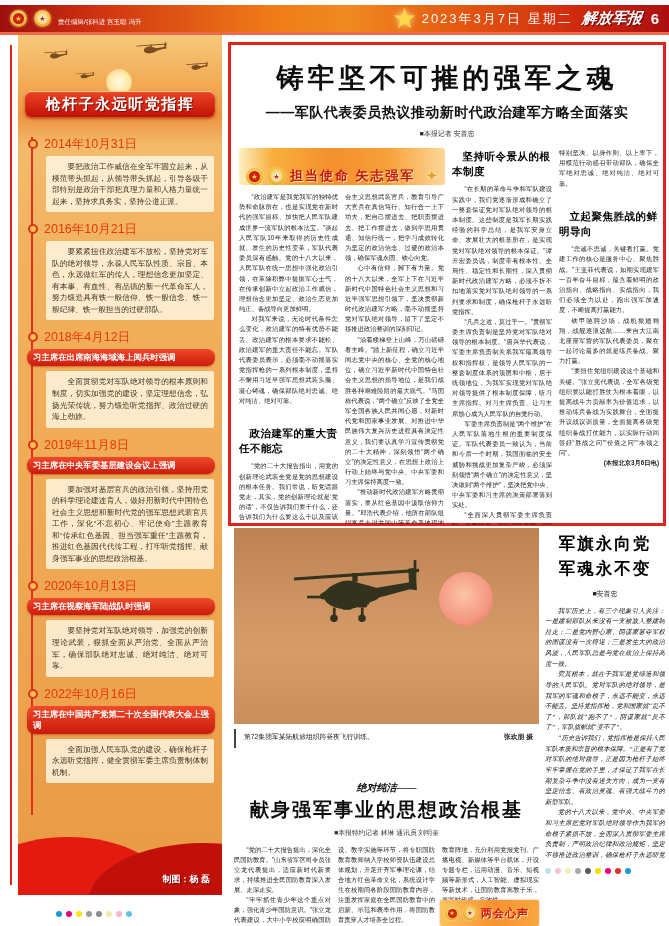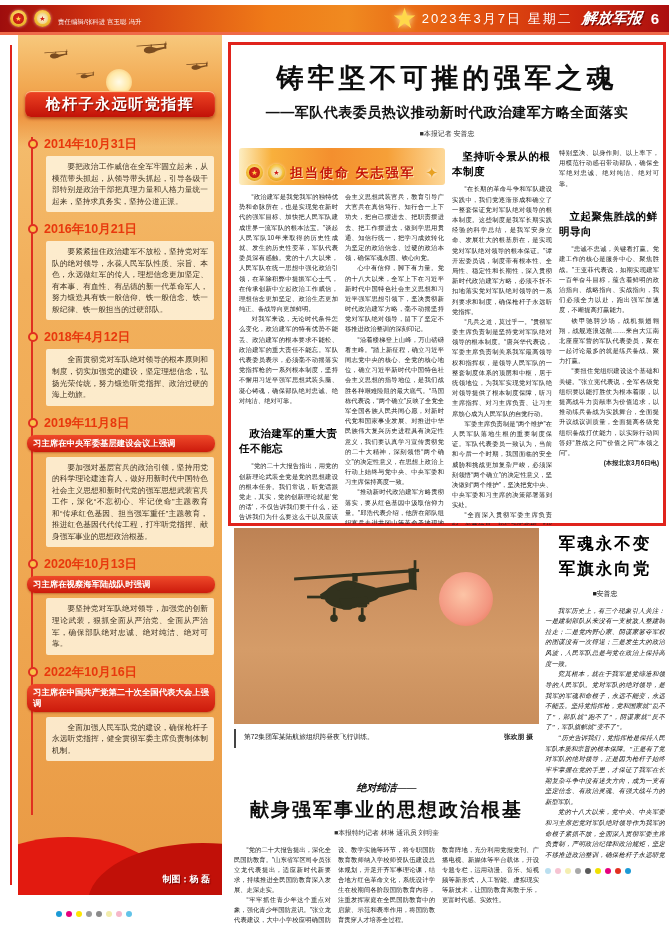--- a/index.html
+++ b/index.html
@@ -40,21 +40,21 @@
     background:radial-gradient(circle,#fffbe8 0%,#ffe9a8 55%, rgba(255,233,168,0) 100%); }
   .sb-heli { position:absolute; color:#7a4c20; }
   .sb-heli svg { display:block; }
   .sb-title { position:absolute; left:7px; top:56px; right:7px; height:26px; border-radius:6px;
     background:linear-gradient(180deg,#ee4424,#c21208); box-shadow:0 2px 3px rgba(140,25,0,.55), inset 0 1px 1px #ffda9a;
     color:#fff; font-weight:bold; font-size:15px; line-height:26px; text-align:center; letter-spacing:1.5px;
     text-shadow:1px 1px 1px #7a0a00; z-index:3; }
   .sb-timeline { position:absolute; left:0; top:92px; right:0; bottom:0; z-index:2; }
   .sb-line { position:absolute; left:13px; top:10px; bottom:80px; width:2px; background:#e03020; }
   .sb-entry { position:relative; }
-  .sb-date { position:relative; margin:9px 0 3px 26px; color:#e8380d; font-weight:bold; font-size:12.5px; }
+  .sb-date { position:relative; margin:9px 0 3px 26px; color:#e8380d; font-weight:normal; font-size:12.5px; }
   .sb-date::before { content:""; position:absolute; left:-16px; top:3px; width:6px; height:6px; border-radius:50%;
     background:#f9c24a; border:2px solid #e03020; }
   .sb-occasion { margin:0 7px 5px 9px; background:linear-gradient(180deg,#ef4a2a,#cc1a0c); border-radius:8px;
     color:#fff; font-size:8.4px; font-weight:bold; padding:3px 6px; box-shadow:0 1px 2px rgba(130,20,0,.4); }
   .sb-quote { margin:0 8px 8px 28px; background:rgba(255,250,232,.8); border-radius:2px;
     padding:5px 6px; font-size:7.7px; line-height:1.5; color:#3f3222; text-align:justify; text-indent:2em; }
   .sb-flags { position:absolute; left:0; bottom:0; width:100%; height:78px; z-index:1; overflow:hidden; }
   .wave { position:absolute; border-radius:50%; }
   .w1 { left:-50px; bottom:-52px; width:200px; height:110px; background:#e21a10; }
   .w2 { left:70px; bottom:-68px; width:230px; height:120px; background:#c11008; }
@@ -68,21 +68,21 @@
   
   .main-frame { position:absolute; left:228px; top:42px; width:438px; height:484px; box-sizing:border-box;
     border:3px solid #e0231c; background:#fff; }
   .m-headline { margin-top:15px; text-align:center; font-size:27px; font-weight:bold; color:#0d0d0d; letter-spacing:4px; }
   .m-subtitle { text-align:center; font-size:14px; font-weight:bold; margin-top:8px; letter-spacing:.5px; color:#111; }
   .m-byline { text-align:center; font-size:7px; margin-top:7px; color:#333; }
   .m-body { display:flex; gap:7px; padding:9px 8px 0 8px; height:377px; box-sizing:border-box; }
   .m-colgroup { width:206px; flex:0 0 auto; }
   .m-banner { height:37px; border-radius:3px; margin-bottom:7px; position:relative; overflow:hidden;
     background:linear-gradient(90deg,#fdeec2 0%,#f8b03c 16%,#f48f2e 45%,#f6a038 72%,#fdd898 100%);
-    display:flex; align-items:flex-start; gap:5px; padding:16px 7px; box-sizing:border-box; }
+    display:flex; align-items:flex-end; gap:5px; padding:0 7px; box-sizing:border-box; }
   .m-banner-text { font-size:13px; font-weight:bold; color:#c41408; letter-spacing:2px;
     text-shadow:1px 1px 0 #ffe9b0; white-space:nowrap; }
   .m-banner-star { margin-left:auto; color:#e8a020; font-size:15px; text-shadow:0 0 3px #fff; }
   .m-colpair { display:flex; gap:7px; }
   .m-col { width:99px; flex:0 0 auto; height:332px; overflow:hidden; font-size:6.3px; line-height:1.62;
     text-align:justify; color:#1a1a1a; }
   .m-col-tall { height:377px; width:100px; }
   .m-col p, .b-col p, .r-body p { margin:0; text-indent:2em; }
   p.noindent { text-indent:0; }
   .m-subhead { font-size:10.5px; font-weight:bold; line-height:1.45; margin:20px 0 5px 0; text-indent:1em;
@@ -203,20 +203,21 @@
       <div class="sb-entry">
         <div class="sb-date">2014年10月31日</div>
         <div class="sb-quote">要把政治工作威信在全军牢固立起来，从模范带头抓起，从领导带头抓起，引导各级干部特别是政治干部把真理力量和人格力量统一起来，坚持求真务实，坚持公道正派。</div>
       </div>
       <div class="sb-entry">
         <div class="sb-date">2016年10月21日</div>
         <div class="sb-quote">要紧紧扭住政治建军不放松，坚持党对军队的绝对领导，永葆人民军队性质、宗旨、本色，永远做红军的传人，理想信念更加坚定、有本事、有血性、有品德的新一代革命军人，努力锻造具有铁一般信仰、铁一般信念、铁一般纪律、铁一般担当的过硬部队。</div>
       </div>
       <div class="sb-entry">
         <div class="sb-date">2018年4月12日</div>
+        <div class="sb-occasion">习主席在出席南海海域海上阅兵时强调</div>
         <div class="sb-quote">全面贯彻党对军队绝对领导的根本原则和制度，切实加强党的建设，坚定理想信念，弘扬光荣传统，努力锻造听党指挥、政治过硬的海上劲旅。</div>
       </div>
       <div class="sb-entry">
         <div class="sb-date">2019年11月8日</div>
         <div class="sb-occasion">习主席在中央军委基层建设会议上强调</div>
         <div class="sb-quote">要加强对基层官兵的政治引领，坚持用党的科学理论建连育人，做好用新时代中国特色社会主义思想和新时代党的强军思想武装官兵工作，深化“不忘初心、牢记使命”主题教育和“传承红色基因、担当强军重任”主题教育，推进红色基因代代传工程，打牢听党指挥、献身强军事业的思想政治根基。</div>
       </div>
       <div class="sb-entry">
         <div class="sb-date">2020年10月13日</div>
         <div class="sb-occasion">习主席在视察海军陆战队时强调</div>
@@ -323,22 +324,22 @@
       </span>
     </div>
     <div class="photo-caption">
       <span class="cap-text">第72集团军某陆航旅组织跨昼夜飞行训练。</span>
       <span class="cap-credit">张欢朋 摄</span>
     </div>
   </div>
 
   <div class="right-art">
     <div class="r-title">
+      <div>军旗永向党</div>
       <div>军魂永不变</div>
-      <div>军旗永向党</div>
     </div>
     <div class="r-byline">■安普忠</div>
     <div class="r-body">
       <p>我军历史上，有三个现象引人关注：一是建制部队从来没有一支被敌人整建制拉走；二是党内野心家、阴谋家篡夺军权的图谋没有一次得逞；三是发生大的政治风波，人民军队总是与党在政治上保持高度一致。</p>
       <p>究其根本，就在于我军是党缔造和领导的人民军队。党对军队的绝对领导，是我军的军魂和命根子，永远不能变，永远不能丢。坚持党指挥枪，党和国家就“乱不了”，部队就“跑不了”，阴谋家就“反不了”，军队旗帜就“变不了”。</p>
       <p>“历史告诉我们，党指挥枪是保持人民军队本质和宗旨的根本保障。”正是有了党对军队的绝对领导，正是因为枪杆子始终牢牢掌握在党的手里，才保证了我军在长期复杂斗争中没有迷失方向，成为一支有坚定信念、有政治灵魂、有强大战斗力的新型军队。</p>
       <p>党的十八大以来，党中央、中央军委和习主席把党对军队绝对领导作为我军的命根子紧抓不放，全面深入贯彻军委主席负责制，严明政治纪律和政治规矩，坚定不移推进政治整训，确保枪杆子永远听党指挥。</p>
 
     </div>
     <div class="dots r-dots">
@@ -364,15 +365,24 @@
         <p>“牢牢抓住青少年这个重点对象，强化青少年国防意识。”张立龙代表建议，大中小学校应明确国防教育在人才培养中的基础性地位，将国防教育内容融入人才培养目标、课程建</p>
       </div>
       <div class="b-col">
         <p class="noindent">设、教学实施等环节，将专职国防教育教师纳入学校师资队伍建设总体规划，开足开齐军事理论课，结合地方红色革命文化，系统设计学生在校期间各阶段国防教育内容，注重发挥家庭在全民国防教育中的启蒙、示范和表率作用，将国防教育贯穿人才培养全过程。</p>
         <p>“新时代国防教育要有新思路新手段新途径。”张立龙代表建议，拓宽宣传</p>
       </div>
       <div class="b-col">
         <p class="noindent">教育阵地，充分利用党报党刊、广播电视、新媒体等平台载体，开设专题专栏，运用动漫、音乐、短视频等新形式，人工智能、虚拟现实等新技术，让国防教育寓教于乐，更富时代感、实效性。</p>
       </div>
     </div>
+    <div class="corner-banner">
+      <span class="emblem" style="width:14px;height:14px;">
+          <span class="inner" style="width:9px;height:9px;line-height:9px;font-size:6px;">★</span>
+        </span>
+      <span class="emblem cppcc" style="width:14px;height:14px;">
+          <span class="inner" style="width:9px;height:9px;line-height:9px;font-size:6px;">★</span>
+        </span>
+      <span class="corner-text">两会心声</span>
+    </div>
   </div>
 
 </div>
 
 </body></html>

